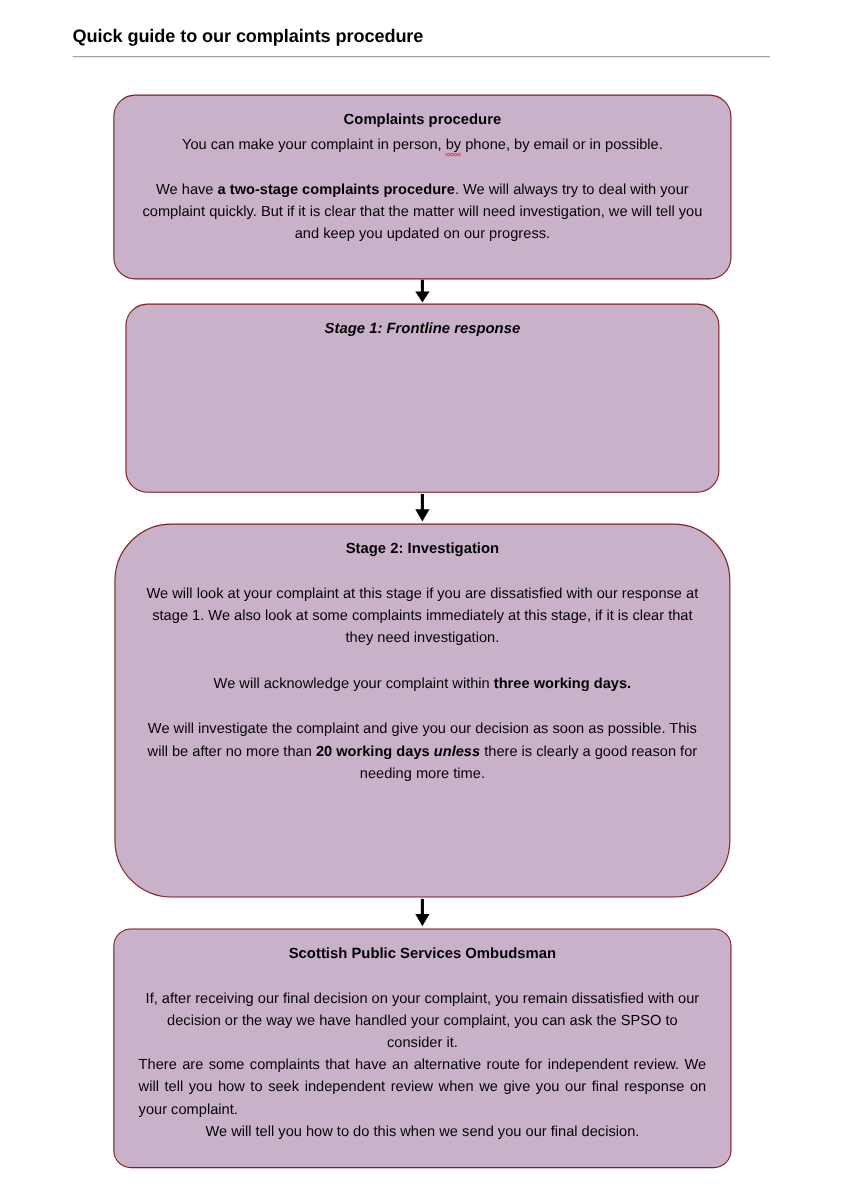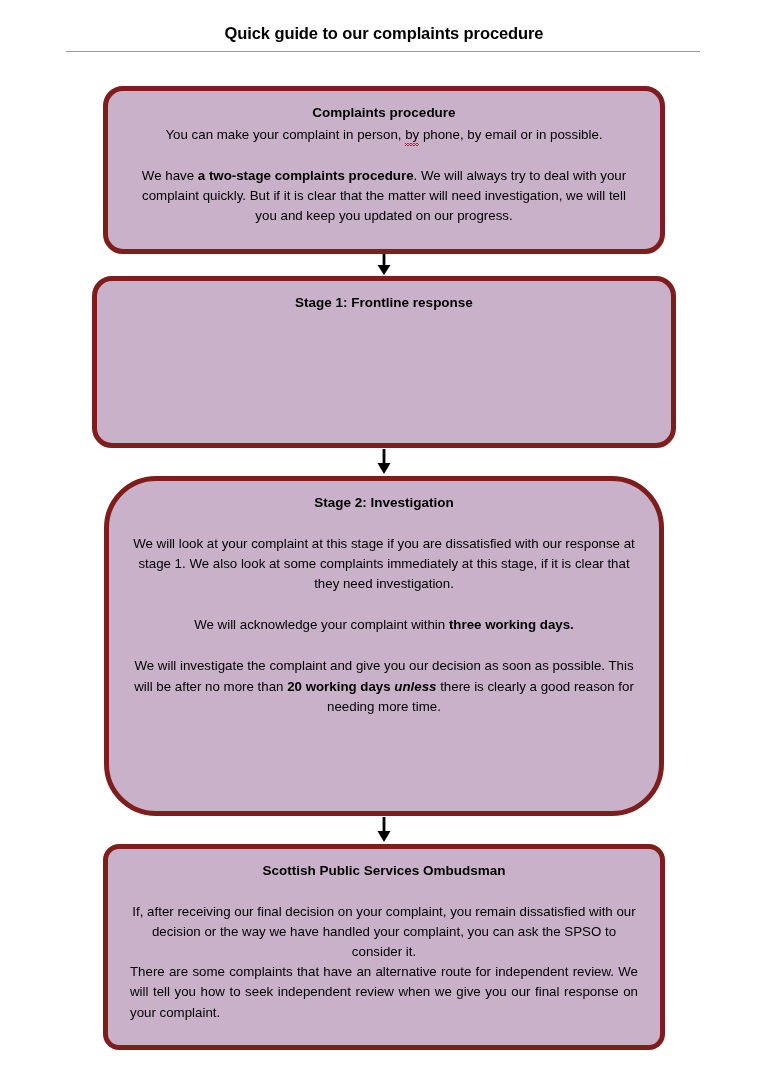--- a/index.html
+++ b/index.html
@@ -30,55 +30,55 @@
     top: 24px;
     width: 636px;
   }
   .page-title {
     font-size: 16.5px;
     font-weight: bold;
     letter-spacing: -0.1px;
     line-height: 1.2;
     margin: 0;
     white-space: nowrap;
-    text-align: center;
   }
   .title-rule {
     margin-top: 7px;
     height: 1px;
     width: 634px;
     background: #9a9a9a;
   }
 
   
   .flow {
     position: absolute;
     left: 0;
     top: 86px;
     width: 768px;
   }
 
   .box {
     position: relative;
     background: #C9B2C9;
-    border: 5px solid #7f1d1d;
+    border: 1px solid #7f1d1d;
     box-sizing: border-box;
     margin: 0 auto;
     padding: 12px 22px 22px 22px;
   }
 
   .box-1 {
     width: 562px;
     min-height: 168px;
     border-radius: 20px;
   }
   .box-2 {
-    width: 584px;
+    width: 540px;
     min-height: 172px;
     border-radius: 20px;
+    font-style: italic;
   }
   .box-3 {
     width: 560px;
     min-height: 340px;
     border-radius: 52px;
   }
   .box-4 {
     width: 562px;
     min-height: 198px;
     border-radius: 16px;
@@ -210,16 +210,19 @@
     </div>
 
     <div class="box box-4">
       <p class="box-heading">Scottish Public Services Ombudsman</p>
       <p class="para spaced">
         <span>If, after receiving our final decision on your complaint, you remain dissatisfied with our decision or the way we have handled your complaint, you can ask the SPSO to consider it.</span>
       </p>
       <p class="para justified">
         <span>There are some complaints that have an alternative route for independent review. We will tell you how to seek independent review when we give you our final response on your complaint.</span>
       </p>
+      <p class="para indented">
+        <span>We will tell you how to do this when we send you our final decision.</span>
+      </p>
     </div>
 
   </div>
 </div>
 
 </body></html>

